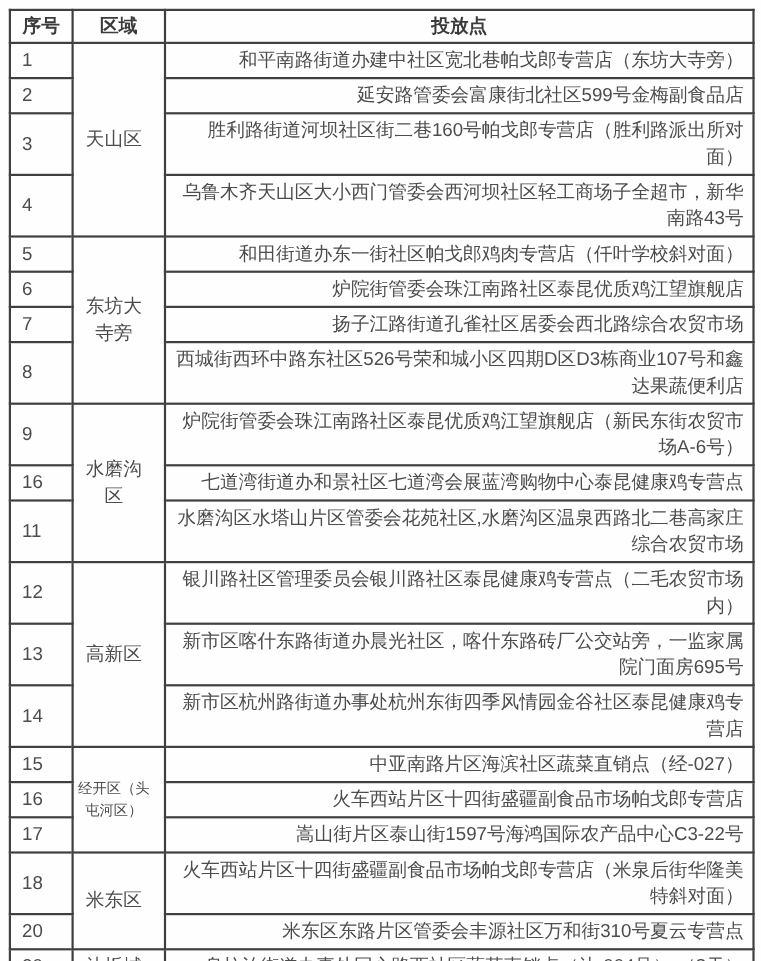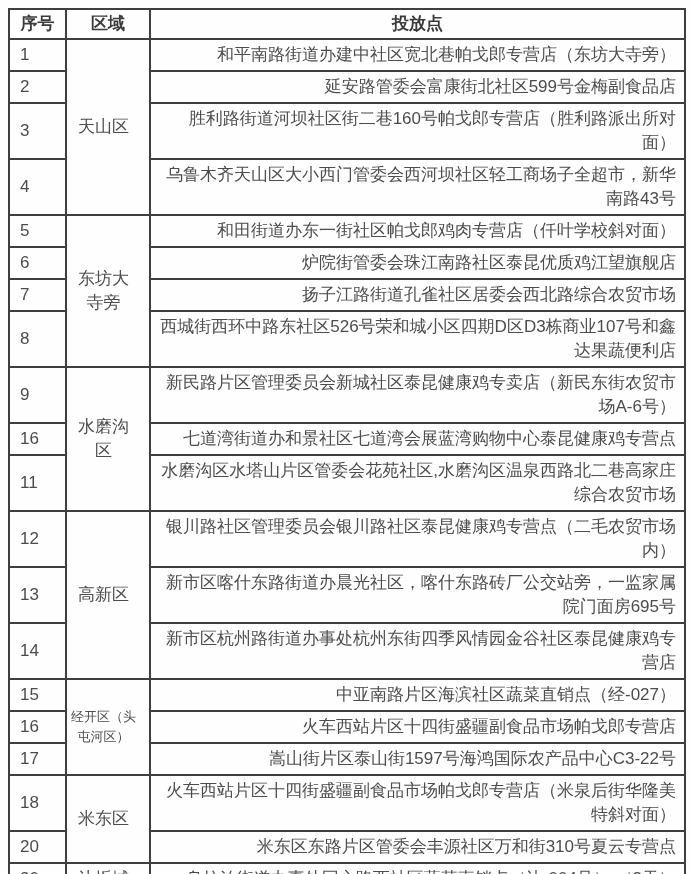--- a/index.html
+++ b/index.html
@@ -107,21 +107,21 @@
         <td class="no-cell">7</td>
         <td class="point-cell">扬子江路街道孔雀社区居委会西北路综合农贸市场</td>
       </tr>
       <tr class="dbl">
         <td class="no-cell">8</td>
         <td class="point-cell">西城街西环中路东社区526号荣和城小区四期D区D3栋商业107号和鑫达果蔬便利店</td>
       </tr>
       <tr class="dbl">
         <td class="no-cell">9</td>
         <td class="region-cell" rowspan="3">水磨沟区</td>
-        <td class="point-cell">新民路片区管理委员会新城社区泰昆健康鸡专卖店（新民东街农贸市场A-6号）</td>
+        <td class="point-cell">炉院街管委会珠江南路社区泰昆优质鸡江望旗舰店（新民东街农贸市场A-6号）</td>
       </tr>
       <tr class="single">
         <td class="no-cell">16</td>
         <td class="point-cell">七道湾街道办和景社区七道湾会展蓝湾购物中心泰昆健康鸡专营点</td>
       </tr>
       <tr class="dbl">
         <td class="no-cell">11</td>
         <td class="point-cell">水磨沟区水塔山片区管委会花苑社区,水磨沟区温泉西路北二巷高家庄综合农贸市场</td>
       </tr>
       <tr class="dbl">

